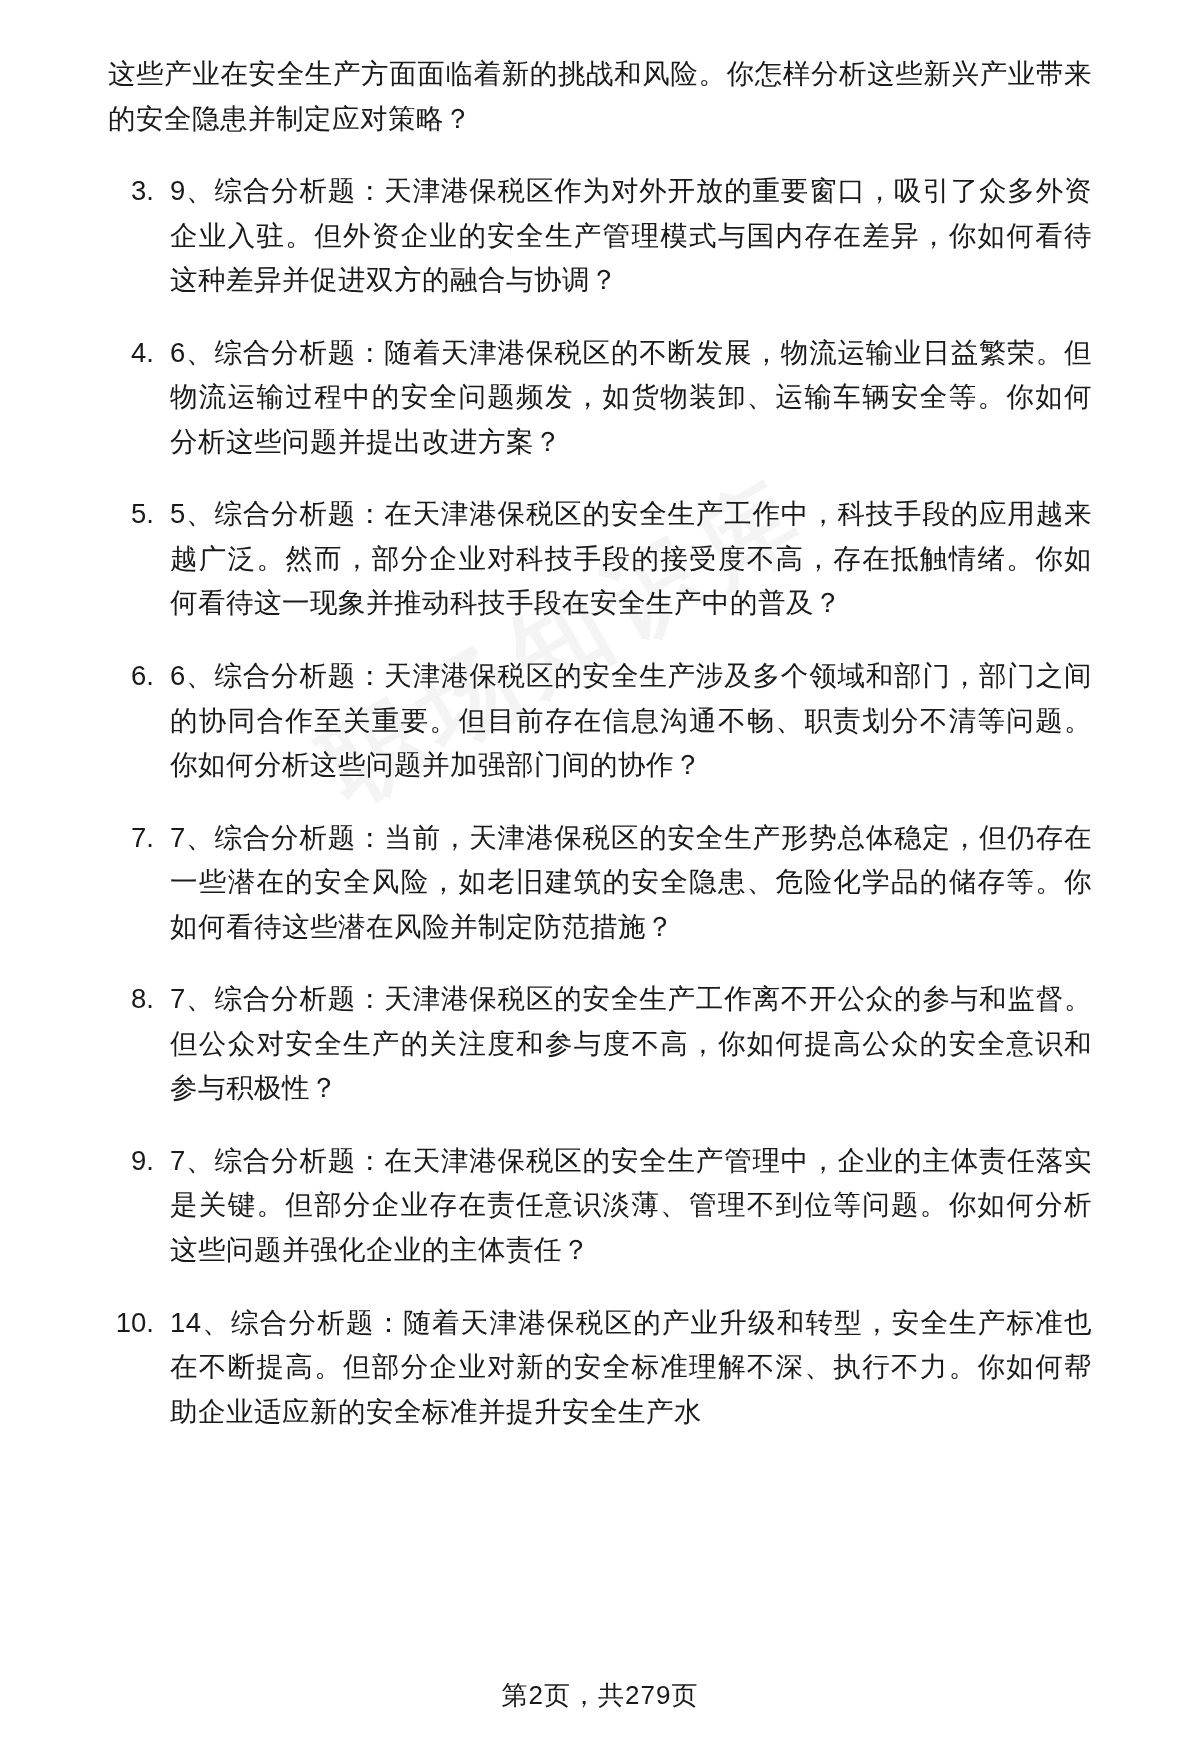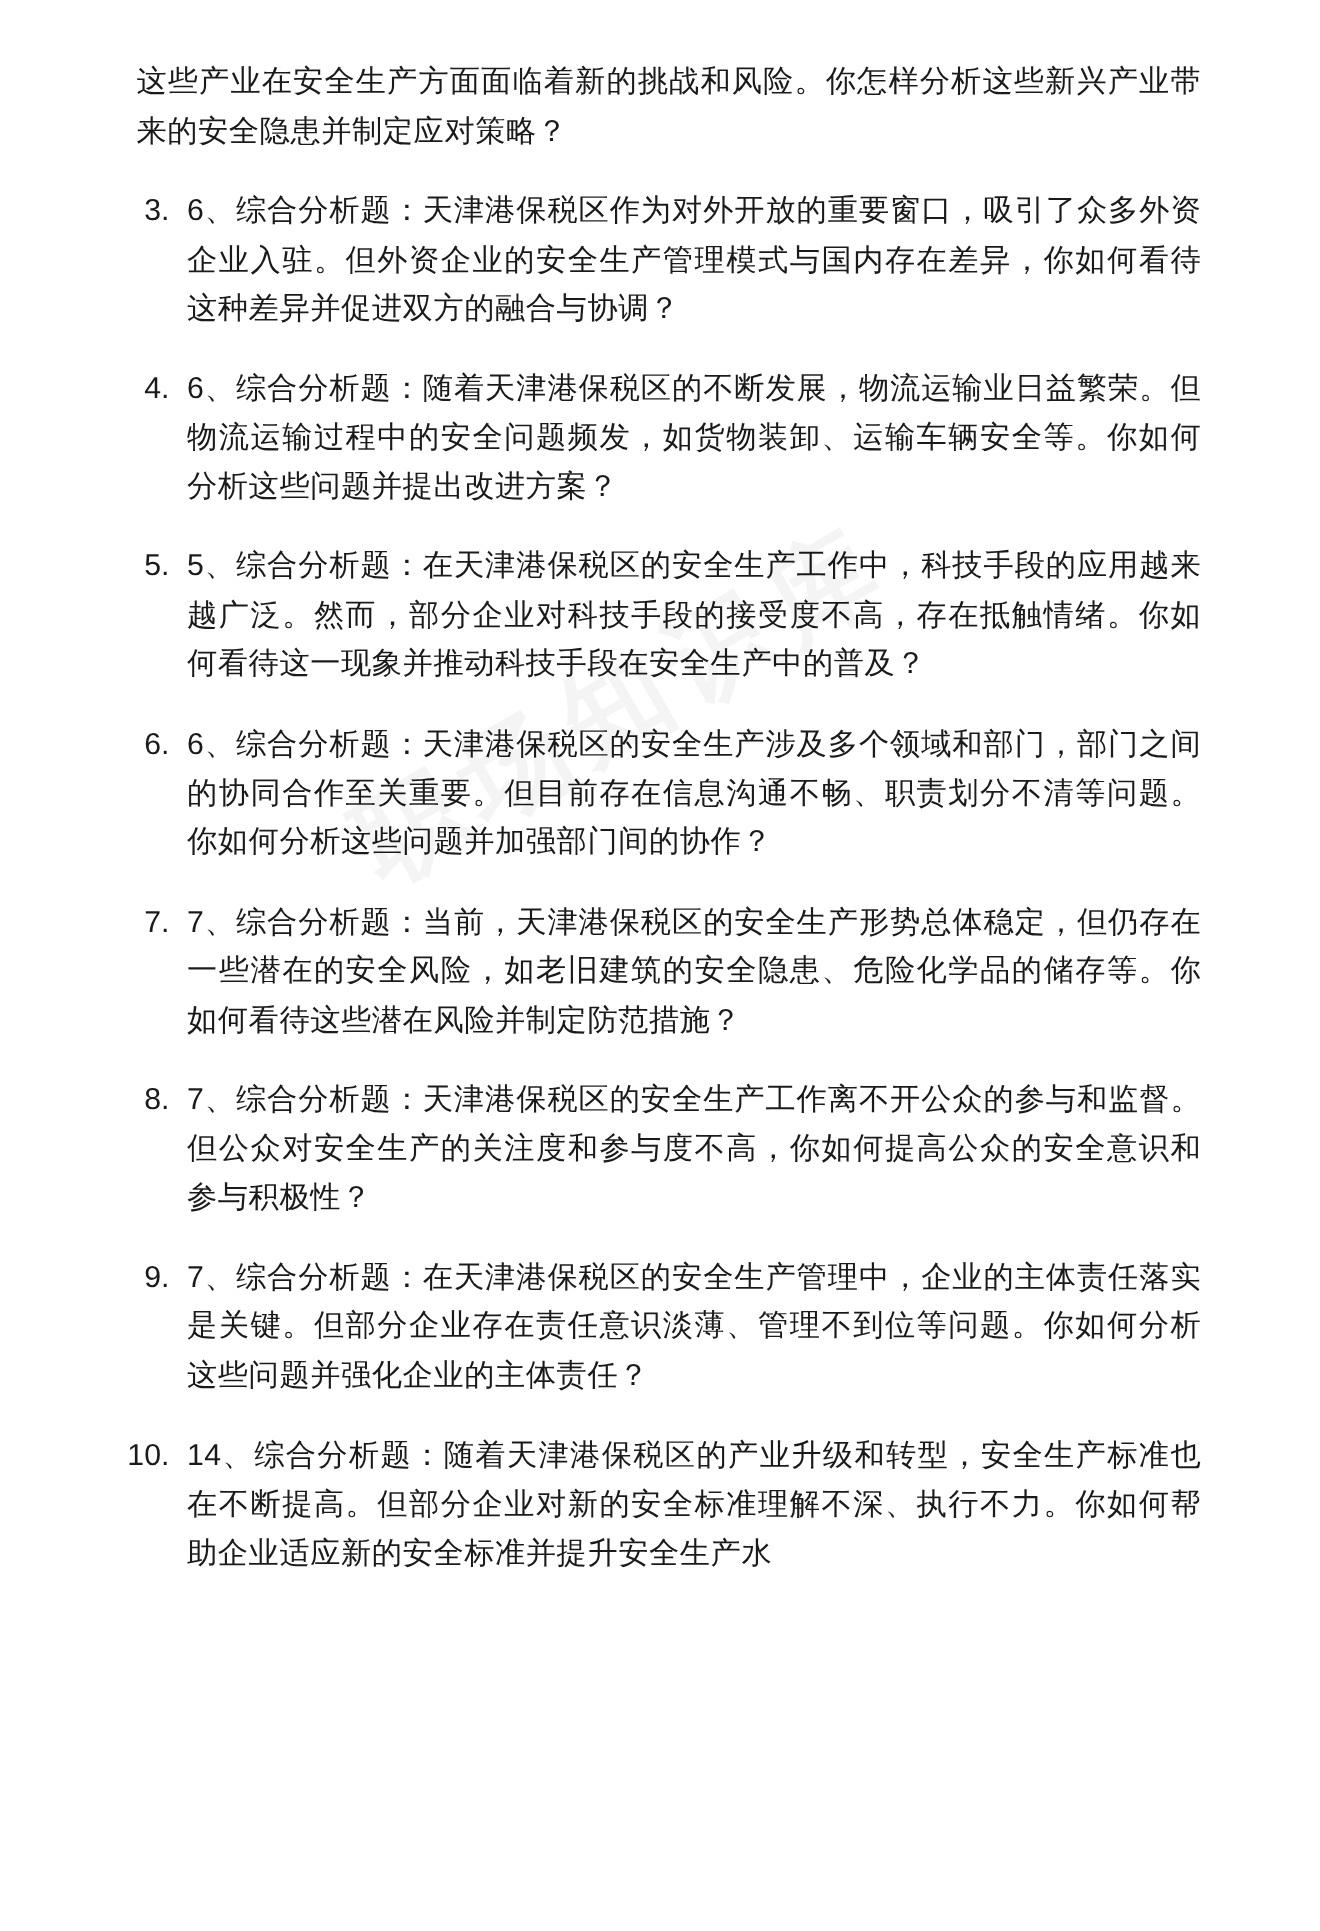--- a/index.html
+++ b/index.html
@@ -48,21 +48,21 @@
   .content {
     position: relative;
     z-index: 2;
   }
   
   .cont-para {
     font-size: 27.5px;
     line-height: 1.62;
     letter-spacing: 0.5px;
     text-align: justify;
-    margin: 0 0 28px 16px;
+    margin: 0 0 28px 0;
     padding-left: 0px;
   }
   ol.qlist {
     list-style: none;
     margin: 0;
     padding: 0;
   }
   ol.qlist > li {
     display: flex;
     align-items: flex-start;
@@ -104,21 +104,21 @@
 </div>
 
 <div class="page">
   <div class="content">
 
     <p class="cont-para">这些产业在安全生产方面面临着新的挑战和风险。你怎样分析这些新兴产业带来的安全隐患并制定应对策略？</p>
 
     <ol class="qlist">
       <li>
         <div class="num">3.</div>
-        <div class="qtext">6、综合分析题：天津港保税区作为对外开放的重要窗口，吸引了众多外资企业入驻。但外资企业的安全生产管理模式与国内存在差异，你如何看待这种差异并促进双方的融合与协调？</div>
+        <div class="qtext">9、综合分析题：天津港保税区作为对外开放的重要窗口，吸引了众多外资企业入驻。但外资企业的安全生产管理模式与国内存在差异，你如何看待这种差异并促进双方的融合与协调？</div>
       </li>
       <li>
         <div class="num">4.</div>
         <div class="qtext">6、综合分析题：随着天津港保税区的不断发展，物流运输业日益繁荣。但物流运输过程中的安全问题频发，如货物装卸、运输车辆安全等。你如何分析这些问题并提出改进方案？</div>
       </li>
       <li>
         <div class="num">5.</div>
         <div class="qtext">5、综合分析题：在天津港保税区的安全生产工作中，科技手段的应用越来越广泛。然而，部分企业对科技手段的接受度不高，存在抵触情绪。你如何看待这一现象并推动科技手段在安全生产中的普及？</div>
       </li>
       <li>
@@ -138,13 +138,14 @@
         <div class="qtext">7、综合分析题：在天津港保税区的安全生产管理中，企业的主体责任落实是关键。但部分企业存在责任意识淡薄、管理不到位等问题。你如何分析这些问题并强化企业的主体责任？</div>
       </li>
       <li>
         <div class="num">10.</div>
         <div class="qtext">14、综合分析题：随着天津港保税区的产业升级和转型，安全生产标准也在不断提高。但部分企业对新的安全标准理解不深、执行不力。你如何帮助企业适应新的安全标准并提升安全生产水</div>
       </li>
     </ol>
 
   </div>
 
+  <div class="footer">第2页，共279页</div>
 </div>
 
 </body></html>

